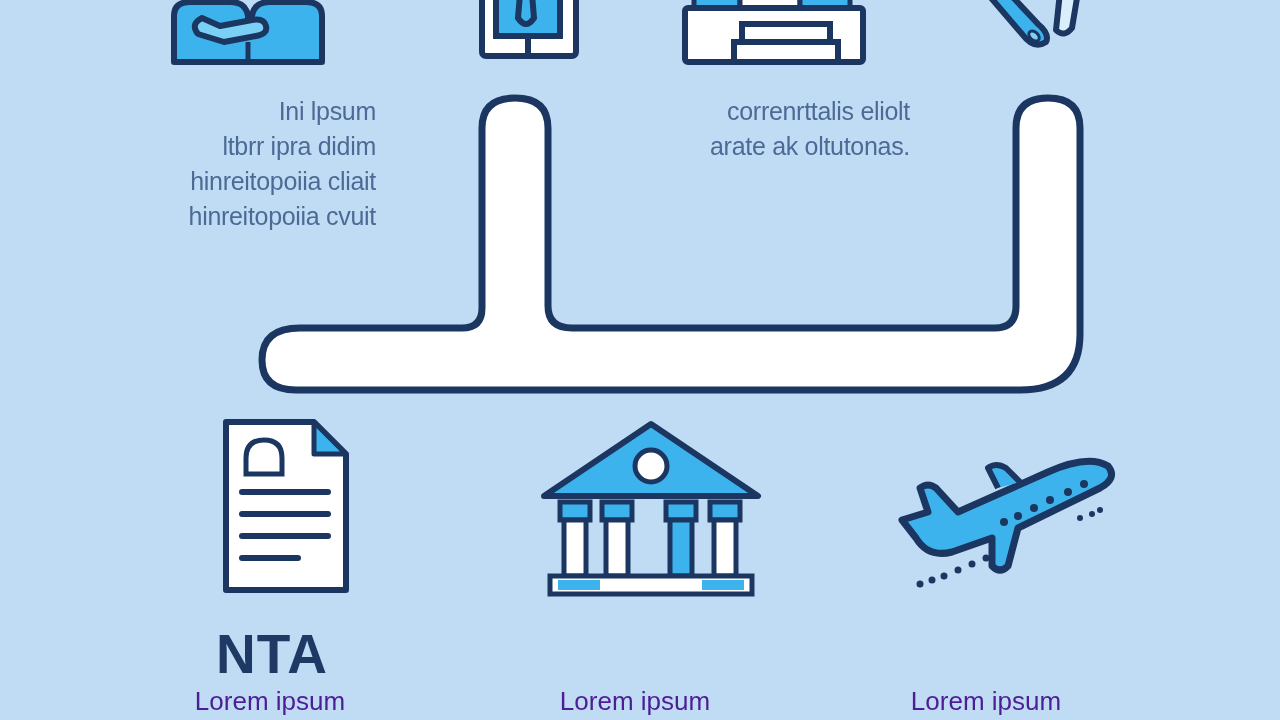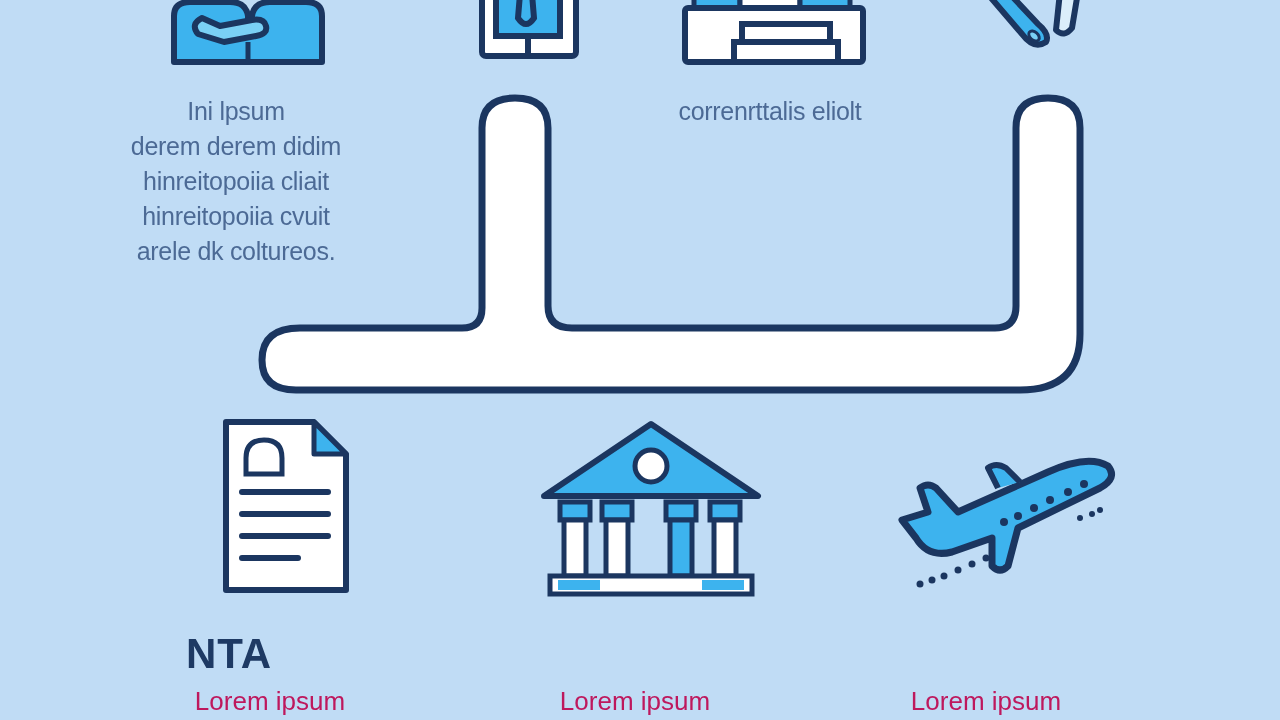--- a/index.html
+++ b/index.html
@@ -6,28 +6,28 @@
     body {
       width: 1280px; height: 720px; overflow: hidden; position: relative;
       background: #c0dcf5;
       font-family: "Liberation Sans", "DejaVu Sans", sans-serif;
     }
     .abs { position: absolute; }
     .para {
       position: absolute; text-align: center; color: #4c6a95;
       font-size: 25px; line-height: 35px; letter-spacing: -0.3px;
     }
-    .para div { white-space: nowrap; }
+    .para div { white-space: nowrap; text-align: right; }
     .caption {
-      position: absolute; color: #be185d; font-size: 26px; text-align: center;
+      position: absolute; color: #4c1d95; font-size: 26px; text-align: center;
       white-space: nowrap;
     }
     .heading {
-      position: absolute; color: #1e3a64; font-size: 42px; font-weight: bold;
-      text-align: left; letter-spacing: 1px; margin-top: 8px;
+      position: absolute; color: #1e3a64; font-size: 55px; font-weight: bold;
+      text-align: center; letter-spacing: 1px;
     }
     svg { display: block; }
   </style>
 </head>
 <body>
 
 <div class="abs" style="left:168px; top:-10px;">
   <svg width="160" height="78" viewBox="0 0 160 78">
     <path d="M6 72 L6 26 Q6 12 22 12 L62 12 Q78 12 80 26 L80 40 L84 40 L84 26 Q86 12 102 12 L138 12 Q154 12 154 26 L154 72 Z" fill="#3db3ee" stroke="#1b3660" stroke-width="6" stroke-linejoin="round"></path>
     <path d="M30 44 Q22 34 34 28 L52 36 L84 30 Q96 28 98 36 Q100 44 88 46 L56 52 Z" fill="#7ad0f5" stroke="#1b3660" stroke-width="6" stroke-linejoin="round"></path>
@@ -58,28 +58,28 @@
 <div class="abs" style="left:976px; top:-10px;">
   <svg width="110" height="70" viewBox="0 0 110 70">
     <path d="M10 2 L46 44 Q58 60 70 52 Q74 44 62 34 L32 2 Z" fill="#3db3ee" stroke="#1b3660" stroke-width="6" stroke-linejoin="round"></path>
     <ellipse cx="58" cy="46" rx="6" ry="4" fill="#7ad0f5" stroke="#1b3660" stroke-width="3" transform="rotate(40 58 46)"></ellipse>
     <path d="M84 2 L80 40 Q88 48 96 38 L102 2" fill="#dbeefb" stroke="#1b3660" stroke-width="6" stroke-linejoin="round"></path>
   </svg>
 </div>
 
 <div class="para" style="left:96px; top:94px; width:280px;">
   <div>Ini lpsum</div>
-  <div>derem derem didim</div>
+  <div>ltbrr ipra didim</div>
   <div>hinreitopoiia cliait</div>
   <div>hinreitopoiia cvuit</div>
-  <div>arele dk coltureos.</div>
 </div>
 
 <div class="para" style="left:630px; top:94px; width:280px;">
   <div>correnrttalis eliolt</div>
+  <div>arate ak oltutonas.</div>
 </div>
 
 <div class="abs" style="left:0; top:0;">
   <svg width="1280" height="720" viewBox="0 0 1280 720">
     <path d="
       M 300 328
       L 462 328
       Q 482 328 482 308
       L 482 128
       Q 482 98 515 98

